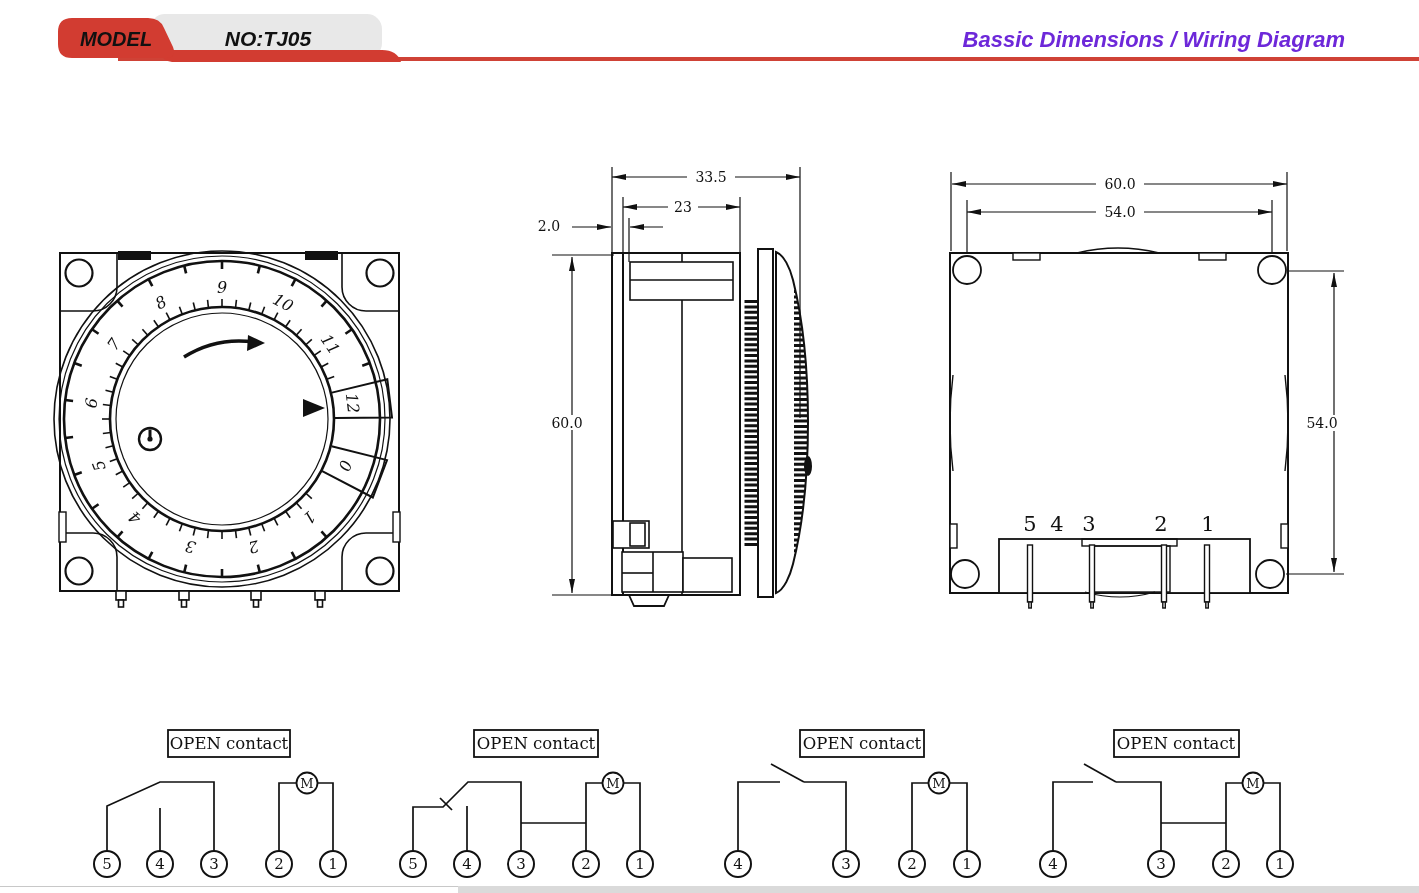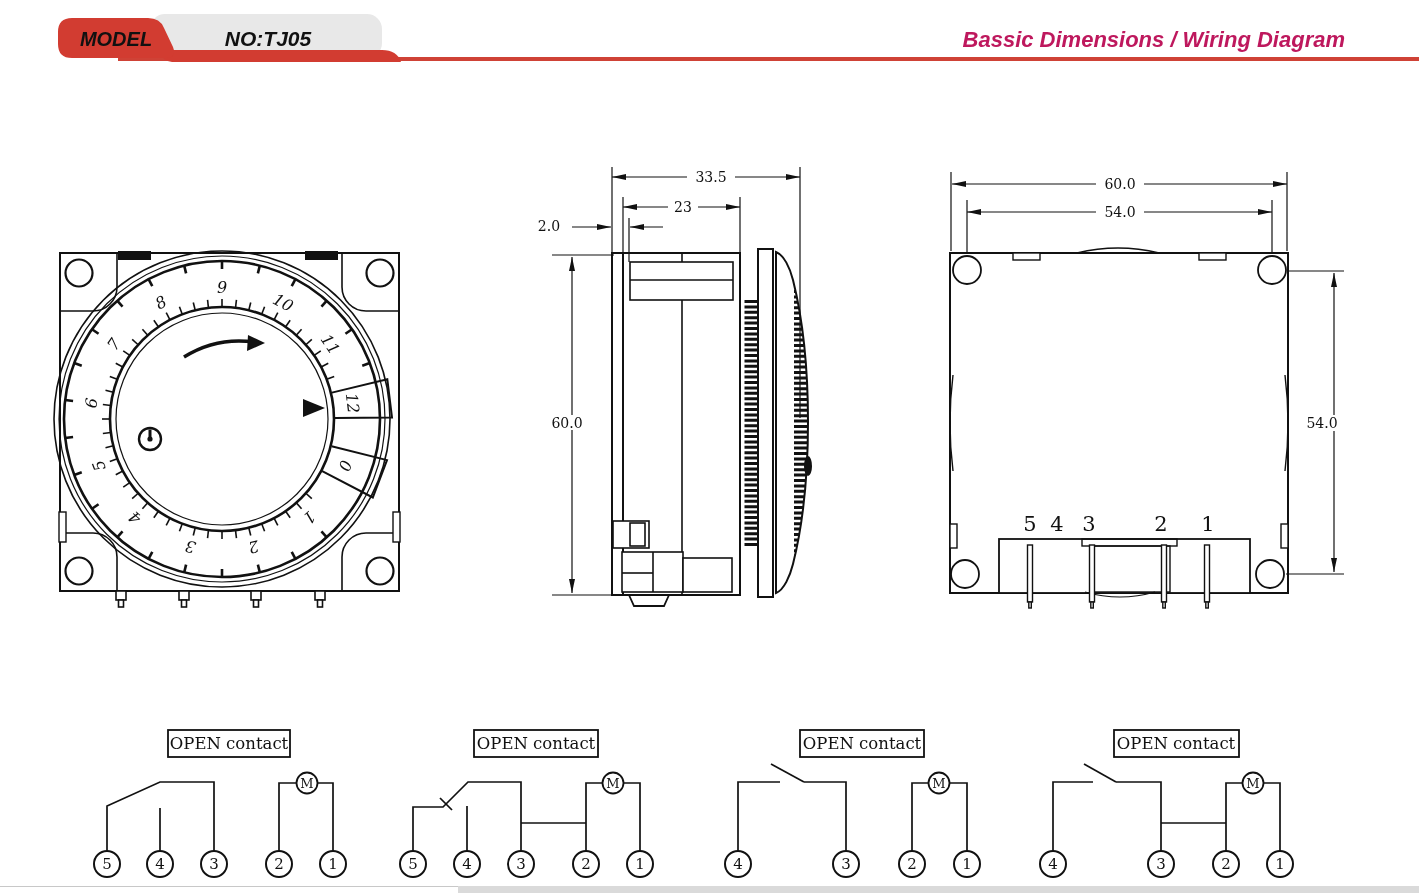--- a/index.html
+++ b/index.html
@@ -2,21 +2,21 @@
 <html><head>
 <meta charset="utf-8">
 <style>
   html,body{margin:0;padding:0;background:#fff;}
   body{width:1419px;height:893px;position:relative;overflow:hidden;
        font-family:"Liberation Sans",sans-serif;}
   svg{position:absolute;overflow:visible;}
   svg text{font-family:"DejaVu Serif",serif;fill:#111;}
   .hdr-rule{position:absolute;left:118px;right:0;top:57px;height:4px;background:#cf4236;}
   .hdr-title{position:absolute;right:74px;top:27px;font-size:22px;font-weight:bold;
-             font-style:italic;color:#be185d;}
+             font-style:italic;color:#6d28d9;}
   .badge-text{font-family:"Liberation Sans",sans-serif;font-weight:bold;font-style:italic;}
   .dialnum{font-size:16px;font-style:italic;text-anchor:middle;}
   .dimtxt{font-size:14px;text-anchor:middle;}
   .termnum{font-size:21px;text-anchor:middle;}
   .wt{font-size:15px;text-anchor:middle;}
   .wbox{font-size:16.5px;text-anchor:middle;}
   .wm{font-size:13px;text-anchor:middle;}
   .ln{stroke:#111;fill:none;}
   .scrollbar{position:absolute;left:0;top:886px;width:1419px;height:7px;background:#dadada;}
   .scroll-thumb{position:absolute;left:0;top:0;width:458px;height:7px;background:#fff;

